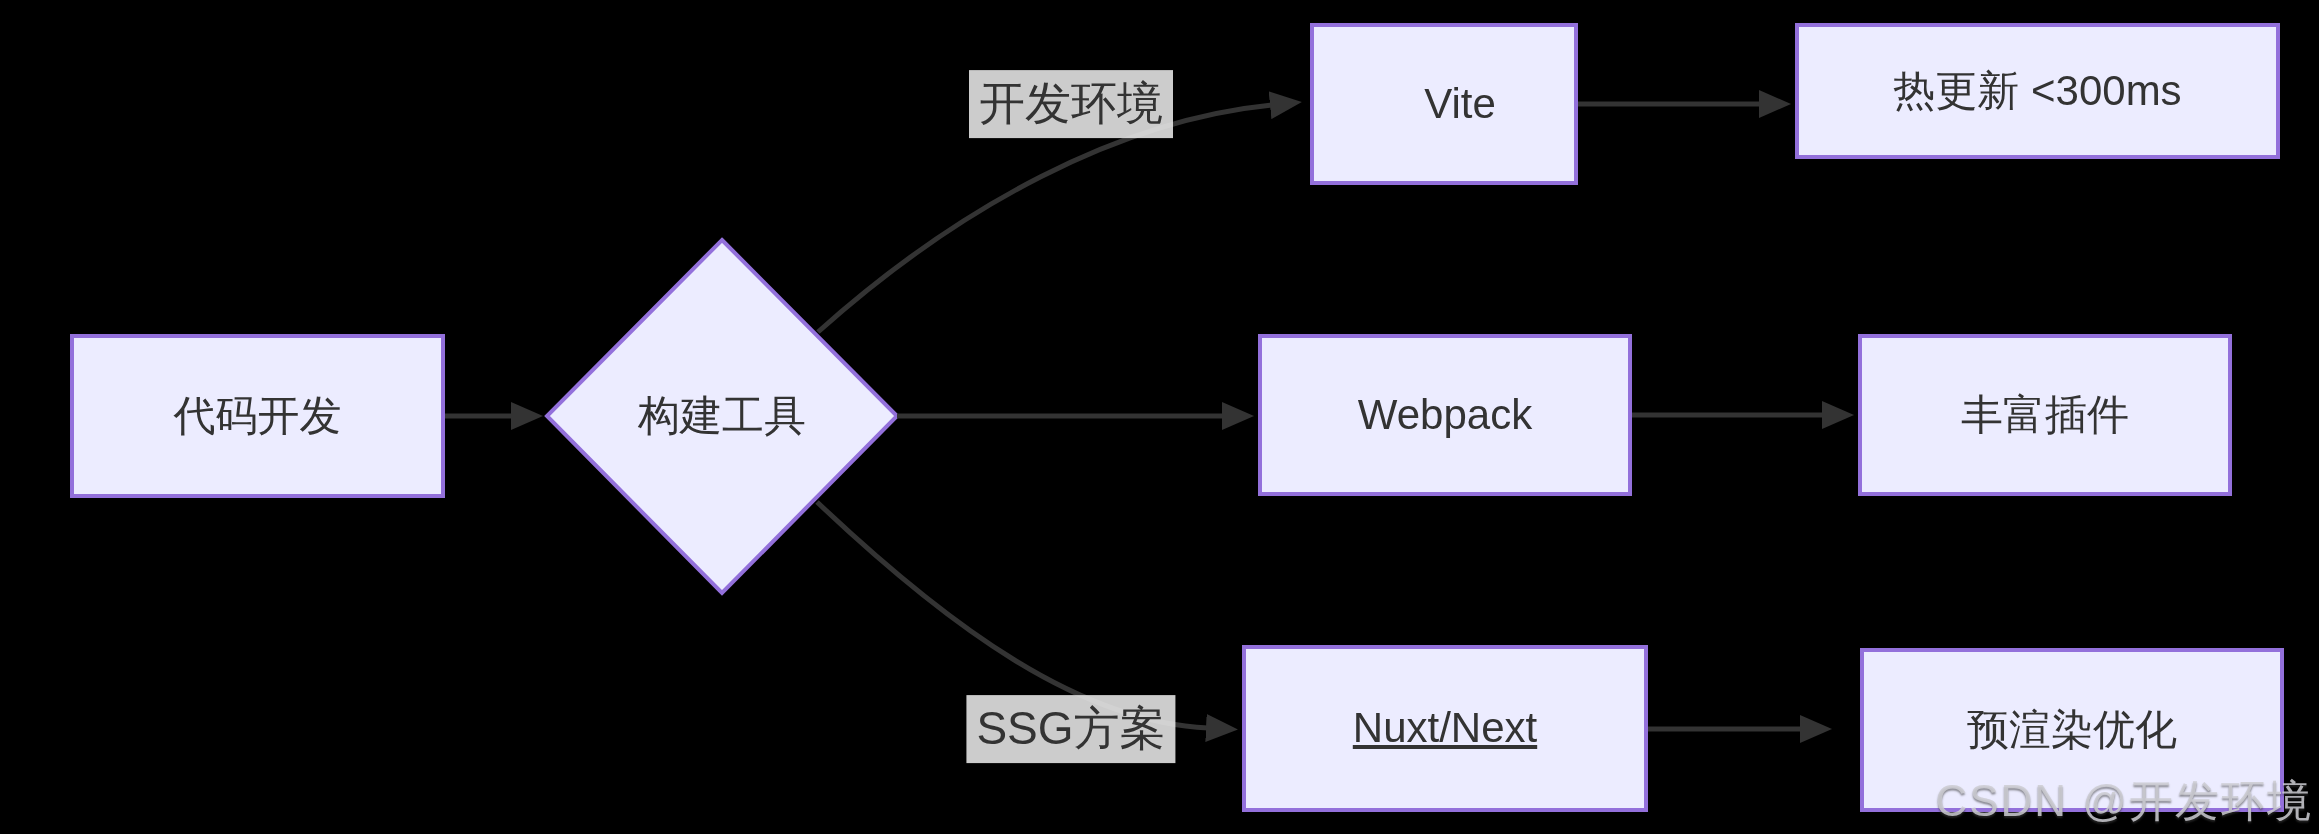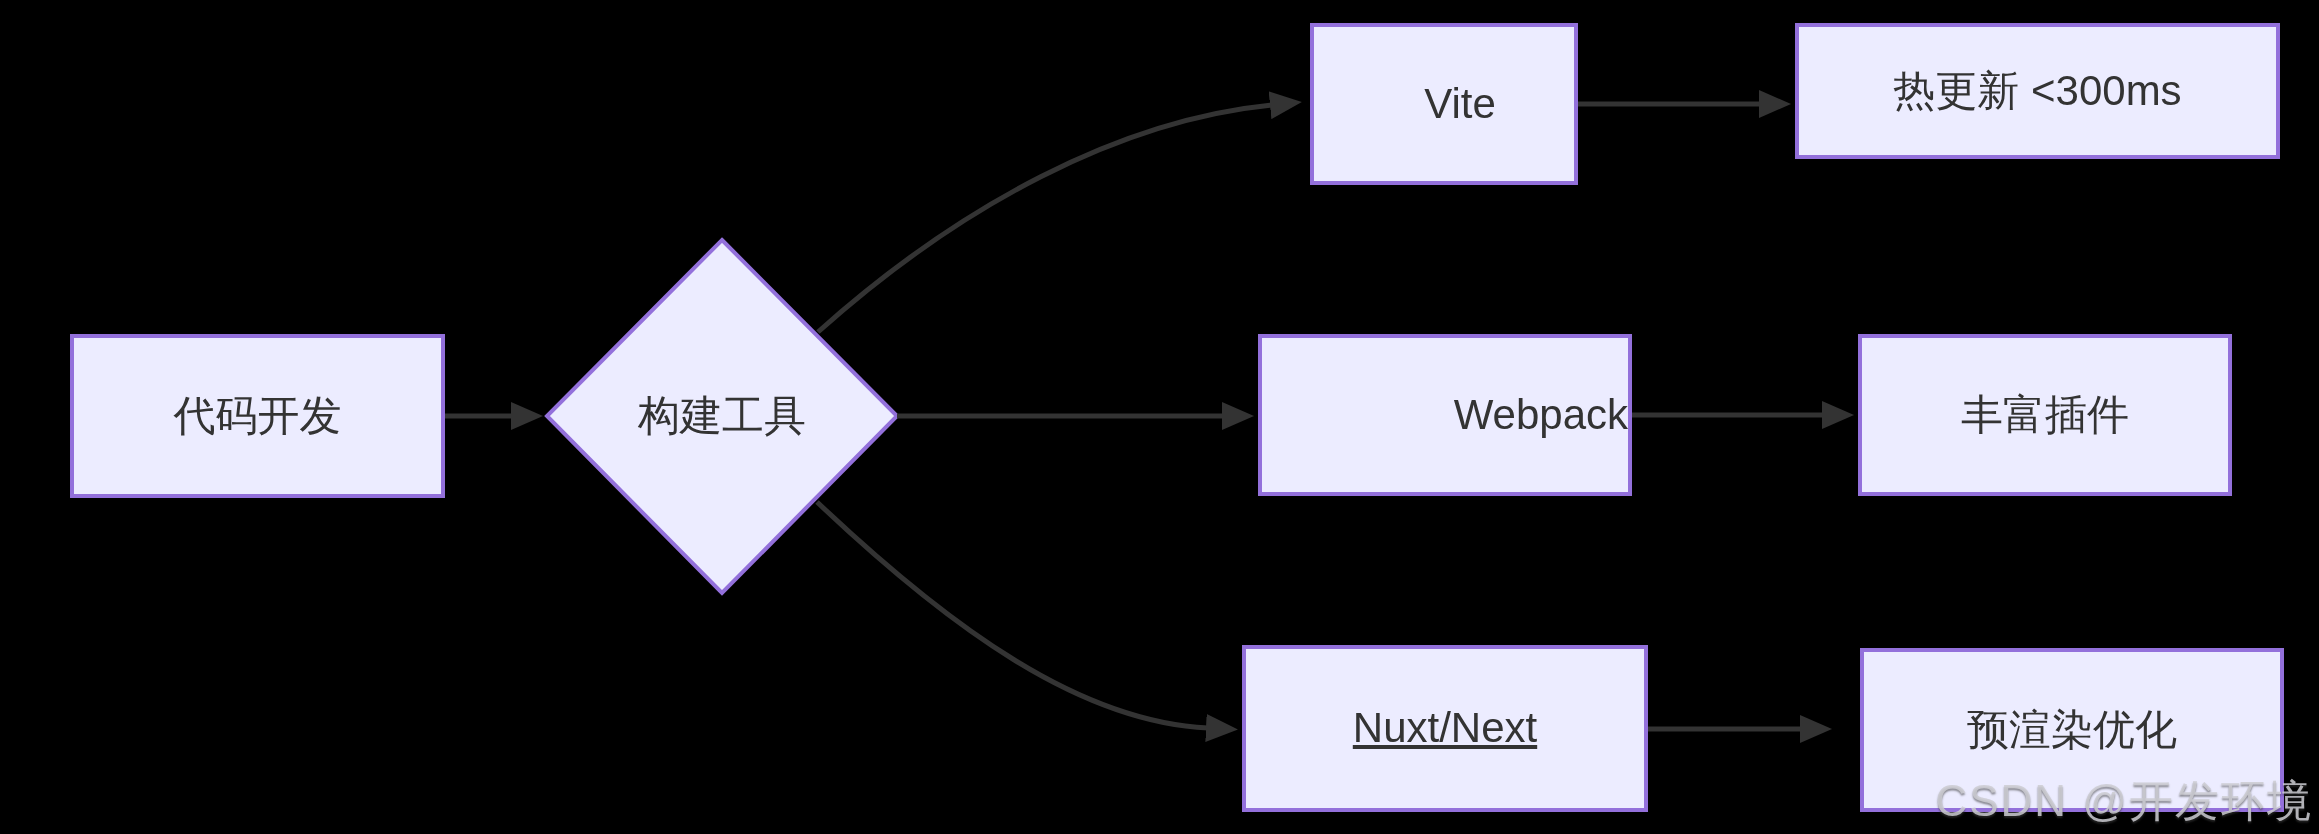--- a/index.html
+++ b/index.html
@@ -31,21 +31,21 @@
     align-items: center;
     justify-content: center;
     color: #333333;
     font-size: 42px;
     line-height: 1.2;
     white-space: nowrap;
   }
   .node-dev       { left: 22px;   top: 334px; width: 375px; height: 164px; margin-left: 48px; }
   .node-vite      { left: 1310px; top: 23px;  width: 268px; height: 162px; padding-left: 32px; }
   .node-hot       { left: 1795px; top: 23px;  width: 485px; height: 136px; }
-  .node-webpack   { left: 1258px; top: 334px; width: 374px; height: 162px; justify-content: flex-end; }
+  .node-webpack   { left: 1258px; top: 334px; width: 374px; height: 162px; }
   .node-plugins   { left: 1858px; top: 334px; width: 374px; height: 162px; }
   .node-nuxt      { left: 1242px; top: 645px; width: 406px; height: 167px; text-decoration: underline; }
   .node-prerender { left: 1836px; top: 648px; width: 424px; height: 164px; margin-left: 24px; }
 
   .diamond-text {
     position: absolute;
     left: 722px;
     top: 416px;
     transform: translate(-50%, -50%);
     color: #333333;
@@ -117,16 +117,18 @@
   </div>
   <div class="node node-nuxt">
     <span>Nuxt/Next</span>
   </div>
   <div class="node node-prerender">
     <span>预渲染优化</span>
   </div>
 
   <div class="diamond-text">构建工具</div>
 
+  <div class="edge-label edge-label-top">开发环境</div>
+  <div class="edge-label edge-label-bottom">SSG方案</div>
 
   <div class="watermark">CSDN @开发环境</div>
 
 </div>
 
 </body></html>

